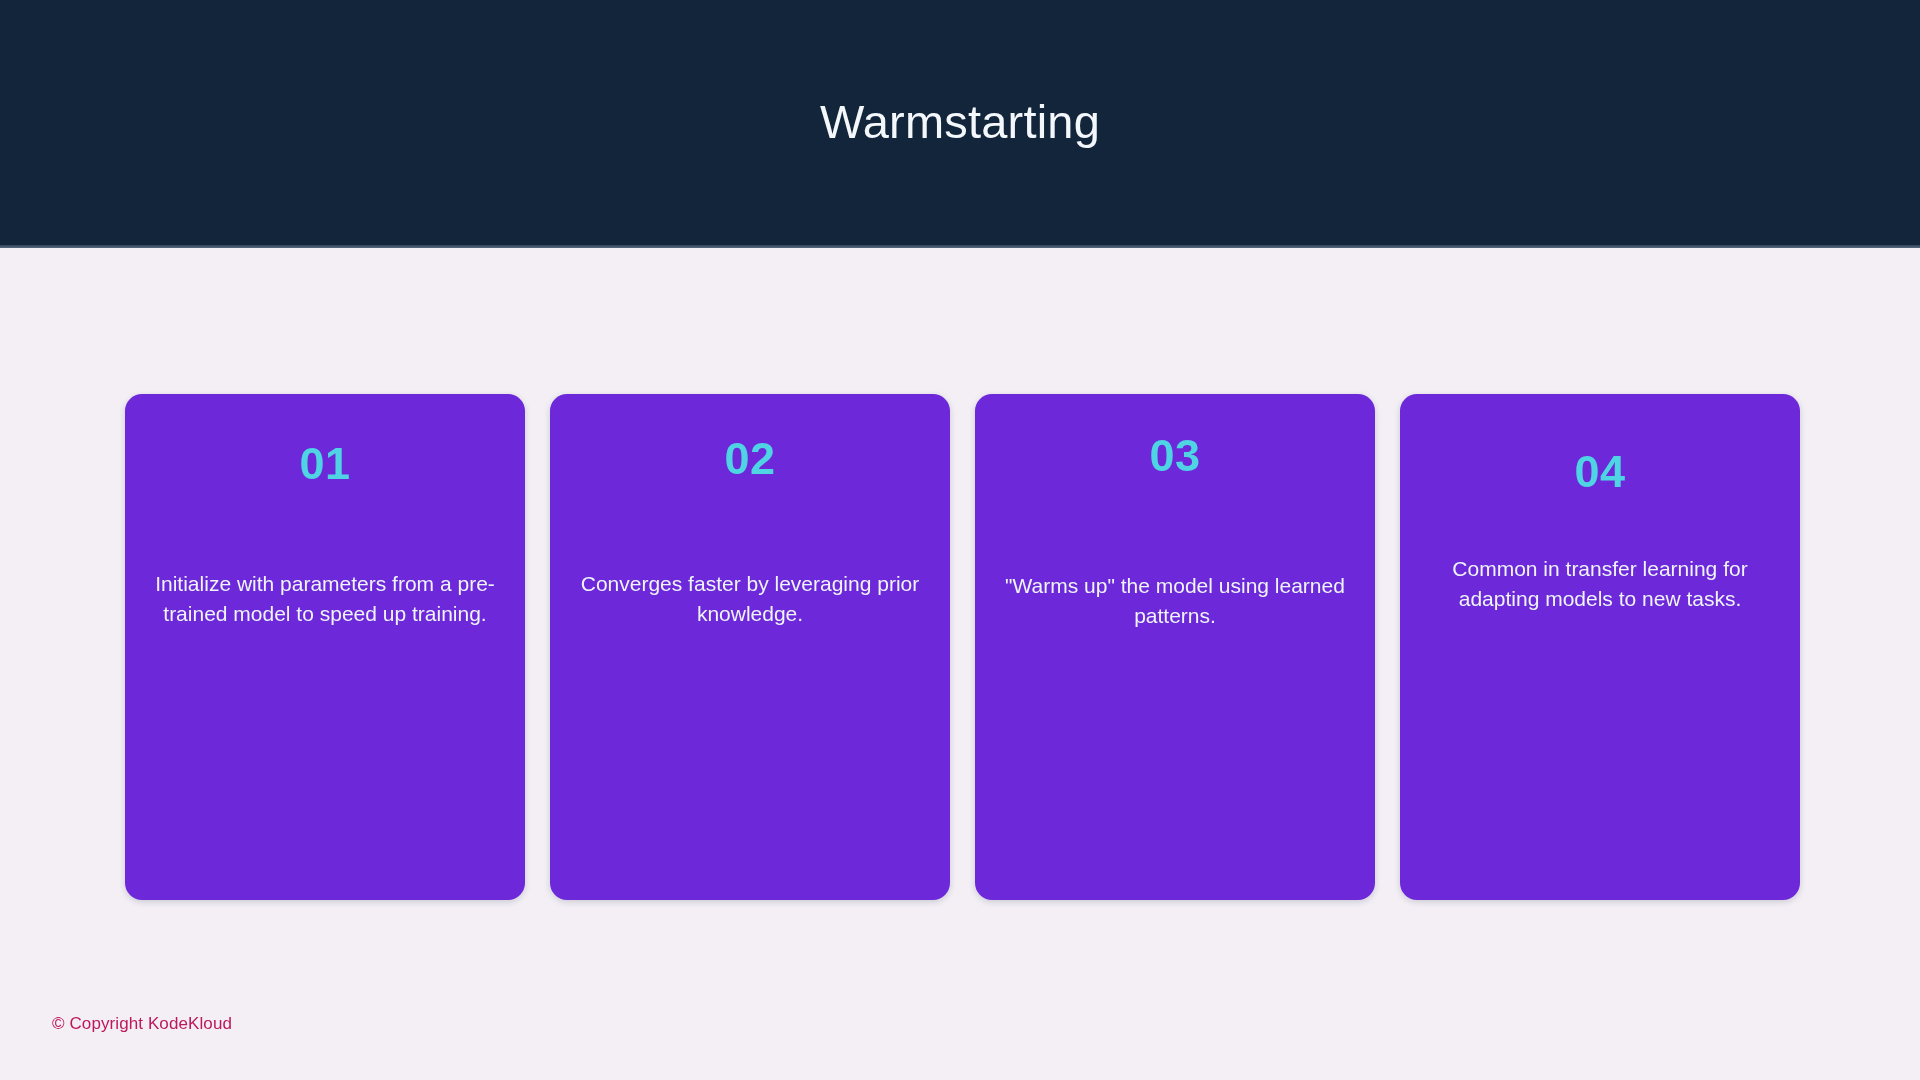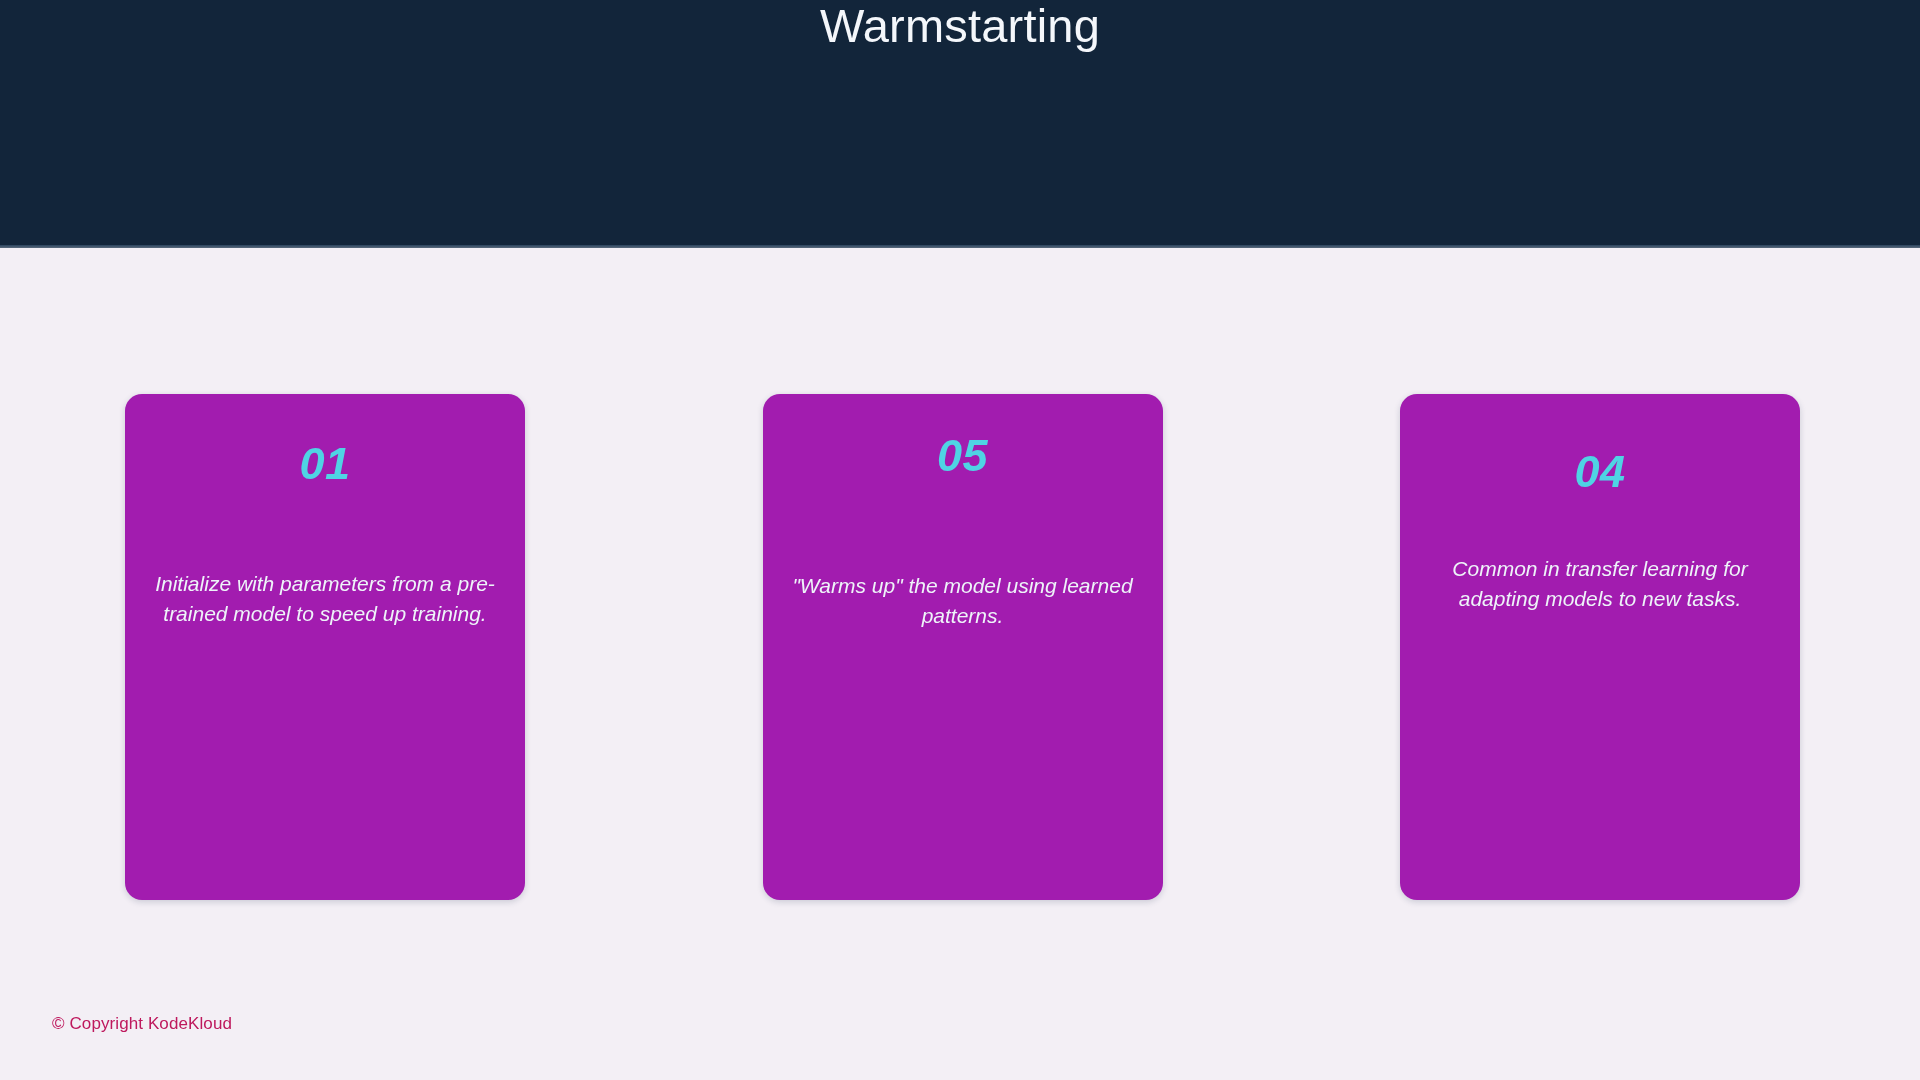--- a/index.html
+++ b/index.html
@@ -24,20 +24,21 @@
 
   
   .header-band {
     position: absolute;
     left: 0;
     top: 0;
     width: 1920px;
     height: 248px;
     background: #12253a;
     display: flex;
+    align-items: center;
     justify-content: center;
     box-sizing: border-box;
   }
   .header-band::after {
     content: "";
     position: absolute;
     left: 0;
     right: 0;
     bottom: 0;
     height: 3px;
@@ -64,29 +65,28 @@
     height: 506px;
     display: flex;
     flex-direction: row;
     justify-content: space-between;
     align-items: stretch;
   }
 
   .card {
     width: 400px;
     height: 506px;
-    background: #a21caf;
+    background: #6d28d9;
     border-radius: 17px;
     box-sizing: border-box;
     padding: 38px 22px 0 22px;
     display: flex;
     flex-direction: column;
     align-items: center;
     box-shadow: 0 2px 6px rgba(20,40,70,0.18);
-    font-style: italic;
   }
 
   .card-number {
     color: #4fd4e4;
     font-size: 45px;
     font-weight: 700;
     line-height: 1.05;
     letter-spacing: 0.5px;
     text-align: center;
     margin: 0;
@@ -141,23 +141,27 @@
     <h1 class="slide-title">Warmstarting</h1>
   </div>
 
   <div class="cards-row">
 
     <div class="card card-1">
       <div class="card-number">01</div>
       <div class="card-body">Initialize with parameters from a pre-trained model to speed up training.</div>
     </div>
 
+    <div class="card card-2">
+      <div class="card-number">02</div>
+      <div class="card-body">Converges faster by leveraging prior knowledge.</div>
+    </div>
 
     <div class="card card-3">
-      <div class="card-number">05</div>
+      <div class="card-number">03</div>
       <div class="card-body">"Warms up" the model using learned patterns.</div>
     </div>
 
     <div class="card card-4">
       <div class="card-number">04</div>
       <div class="card-body">Common in transfer learning for adapting models to new tasks.</div>
     </div>
 
   </div>
 

